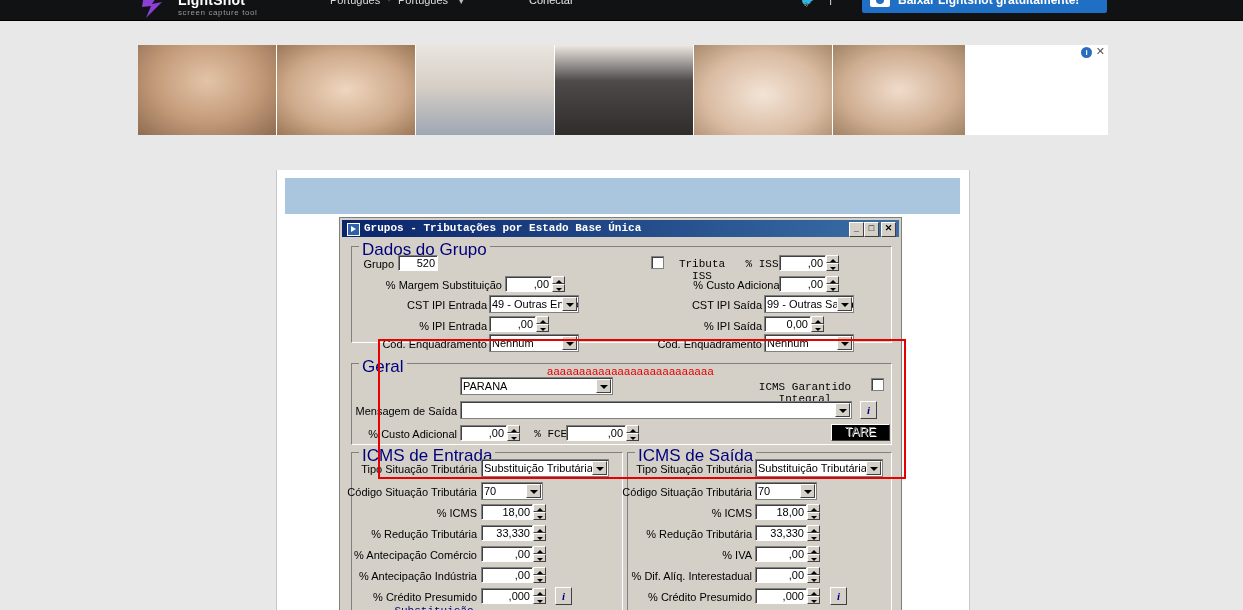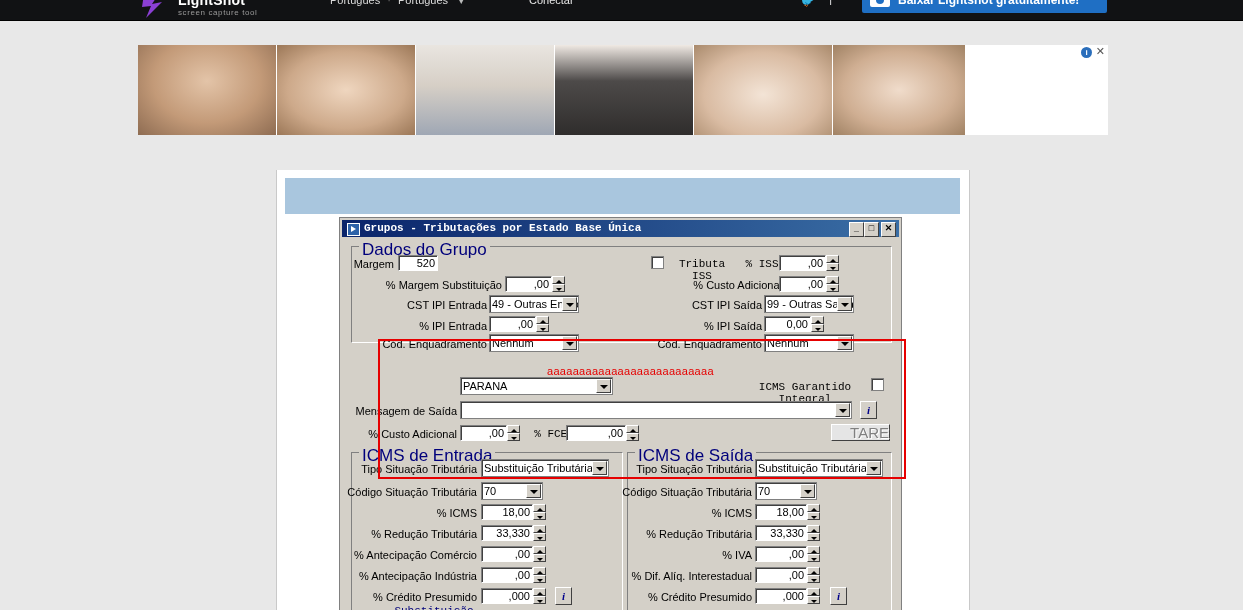--- a/index.html
+++ b/index.html
@@ -149,22 +149,22 @@
   }
   .sel .arw:after{
     content:"";position:absolute;left:3px;top:5px;border-left:4px solid transparent;
     border-right:4px solid transparent;border-top:4px solid #000;
   }
   .cb{
     position:absolute;width:13px;height:13px;background:#fff;border:1px solid #808080;
     box-shadow:inset 1px 1px 0 #404040;box-sizing:border-box;
   }
   .btn{
-    position:absolute;background:#e5e5e5;border:1px solid #fff;border-right-color:#404040;
-    border-bottom-color:#404040;font-size:15px;text-align:right;box-sizing:border-box;
+    position:absolute;background:#000000;border:1px solid #fff;border-right-color:#404040;
+    border-bottom-color:#404040;font-size:12px;text-align:center;box-sizing:border-box;
     color:#000;
   }
   .btn.dis{color:#808080;text-shadow:1px 1px 0 #fff;}
   .ibtn{
     position:absolute;width:17px;height:18px;background:#d4d0c8;border:1px solid #fff;
     border-right-color:#404040;border-bottom-color:#404040;box-sizing:border-box;
     color:#00008b;font-weight:bold;font-style:italic;font-size:11px;text-align:center;
     line-height:16px;font-family:"Liberation Serif",serif;
   }
   .redbox{
@@ -235,21 +235,21 @@
     <div class="tt">Grupos - Tributações por Estado Base Única</div>
     <div class="tbtn b1">_</div>
     <div class="tbtn b2">□</div>
     <div class="tbtn b3">✕</div>
   </div>
 
   <div class="gb" style="left:9px;top:26px;width:539px;height:95px;">
     <div class="lg">Dados do Grupo</div>
   </div>
 
-  <div class="lbl" style="left:8px;top:38px;width:44px;">Margem</div>
+  <div class="lbl" style="left:8px;top:38px;width:44px;">Grupo</div>
   <div class="inp right" style="left:56px;top:35px;width:40px;">520</div>
   <div class="cb" style="left:309px;top:36px;"></div>
   <div class="lbl l" style="left:325px;top:38px;width:70px;">Tributa ISS</div>
   <div class="lbl l" style="left:400px;top:38px;width:40px;">% ISS</div>
   <div class="inp right" style="left:437px;top:35px;width:47px;">,00</div>
   <div class="spin" style="left:484px;top:35px;">
       <div class="u"></div>
       <div class="d"></div>
     </div>
 
@@ -294,20 +294,23 @@
   <div class="sel" style="left:147px;top:114px;width:90px;">
     <span>Nenhum</span>
     <span class="arw"></span>
   </div>
   <div class="lbl" style="left:310px;top:118px;width:110px;">Cód. Enquadramento</div>
   <div class="sel" style="left:422px;top:114px;width:90px;">
     <span>Nenhum</span>
     <span class="arw"></span>
   </div>
 
+  <div class="gb" style="left:9px;top:143px;width:539px;height:80px;">
+    <div class="lg">Geral</div>
+  </div>
   <div class="lbl" style="left:60px;top:161px;width:100px;">Estado</div>
   <div class="sel" style="left:118px;top:157px;width:153px;">
     <span>PARANA</span>
     <span class="arw"></span>
   </div>
   <div class="lbl l" style="left:398px;top:161px;width:130px;">ICMS Garantido Integral</div>
   <div class="cb" style="left:529px;top:158px;"></div>
 
   <div class="lbl" style="left:5px;top:185px;width:110px;">Mensagem de Saída</div>
   <div class="sel" style="left:118px;top:181px;width:392px;">

